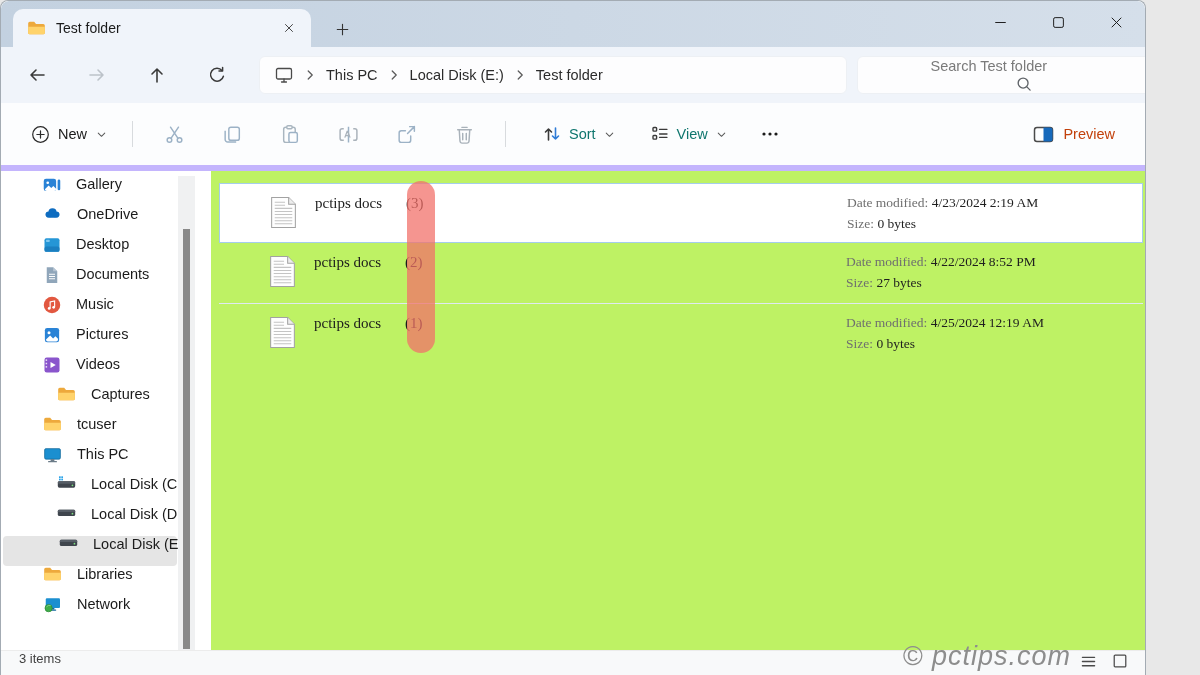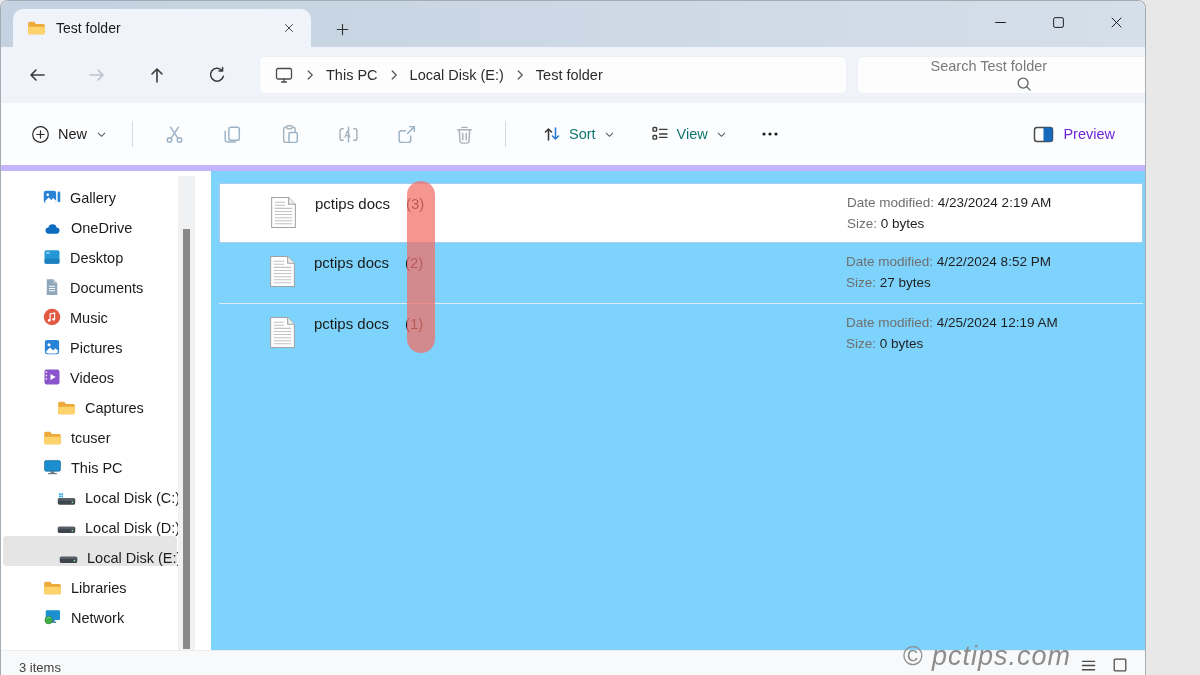--- a/index.html
+++ b/index.html
@@ -35,46 +35,46 @@
   .toolbar { position:absolute; left:0; top:102px; right:0; height:68px; background:#fcfdfe;
     border-bottom:6px solid #c4b5fd; display:flex; align-items:center; padding:0 18px; }
   .tb-new { display:flex; align-items:center; gap:8px; height:36px; padding:0 12px; border-radius:5px; }
   .tb-new .lbl { font-size:14.5px; color:#1b1b1b; }
   .tb-sep { width:1px; height:26px; background:#d8dbde; margin:0 12px; }
   .tb-ic { width:58px; height:36px; display:flex; align-items:center; justify-content:center; border-radius:5px; }
   .tb-group { display:flex; align-items:center; gap:7px; height:36px; padding:0 10px; border-radius:5px; margin-left:14px; }
   .tb-group .lbl { font-size:14.5px; color:#0f766e; }
   .tb-more { width:44px; height:36px; display:flex; align-items:center; justify-content:center; border-radius:5px; margin-left:10px; }
   .tb-preview { margin-left:auto; display:flex; align-items:center; gap:9px; height:36px; padding:0 12px; border-radius:5px; }
-  .tb-preview .lbl { font-size:14.5px; color:#6d28d9; }
+  .tb-preview .lbl { font-size:14.5px; color:#c2410c; }
   
   .sidebar { position:absolute; left:0; top:175px; width:176px; }
-  .sb-item { position:relative; display:flex; align-items:flex-end; height:30px; padding-left:42px; gap:9px; border-radius:4px; }
+  .sb-item { position:relative; display:flex; align-items:flex-start; height:30px; padding-left:42px; gap:15px; border-radius:4px; }
   .sb-item.ind { padding-left:56px; }
   .sb-item.selected { background:#e5e5e5; margin:0 0 0 2px; }
   .sb-item .lbl { font-size:14.5px; color:#1b1b1b; white-space:nowrap; }
   .sb-scroll-track { position:absolute; left:177px; top:175px; width:17px; height:475px; background:#f0f1f2; }
   .sb-scroll-thumb { position:absolute; left:5px; top:53px; width:7px; height:420px; background:#898989; }
   
-  .filelist { position:absolute; left:210px; top:170px; right:0; bottom:25px; background:#7dd3fc; }
+  .filelist { position:absolute; left:210px; top:170px; right:0; bottom:25px; background:#bef264;font-family:Liberation Serif, serif; }
   .frow { position:absolute; left:8px; right:2px; height:60px; }
   .frow.selected { border:1px solid #a5cdec; background:#fff; }
   .frow .ficon { position:absolute; left:50px; top:12px; }
   .fname { position:absolute; left:95px; top:11px; font-size:15px; color:#1b1b1b; white-space:nowrap; }
   .fsuffix { position:absolute; left:186px; top:11px; font-size:15px; color:#1b1b1b; white-space:nowrap; }
   .fmeta { position:absolute; left:627px; top:8px; font-size:13.5px; line-height:21px; }
   .fmeta .mlabel { color:#6f6f6f; }
   .fmeta .mvalue { color:#1f1f1f; }
   .row-sep { border-top:1px solid #dfe9f2; }
   
   .pill { position:absolute; left:406px; top:180px; width:28px; height:172px; border-radius:14px;
     background:rgba(242,112,105,0.74); z-index:6; }
   
   .statusbar { position:absolute; left:0; bottom:0; right:0; height:25px; background:#f8f9fa;
-    border-top:1px solid #ececec; display:flex; align-items:flex-end; padding:0 14px 0 18px; }
+    border-top:1px solid #ececec; display:flex; align-items:flex-start; padding:0 14px 0 18px; }
   .sb-count { font-size:13px; color:#3f3f3f; }
   .view-toggles { margin-left:auto; display:flex; gap:10px; align-items:center; }
   .vt { width:22px; height:20px; display:flex; align-items:center; justify-content:center; border-radius:3px; }
   
   .watermark { position:absolute; right:74px; bottom:3px; font-size:27px; font-style:italic;
     color:#8d8d8d; letter-spacing:1px; z-index:7;margin-top:37px; }
   svg { display:block; }
 </style>
 </head>
 <body>

